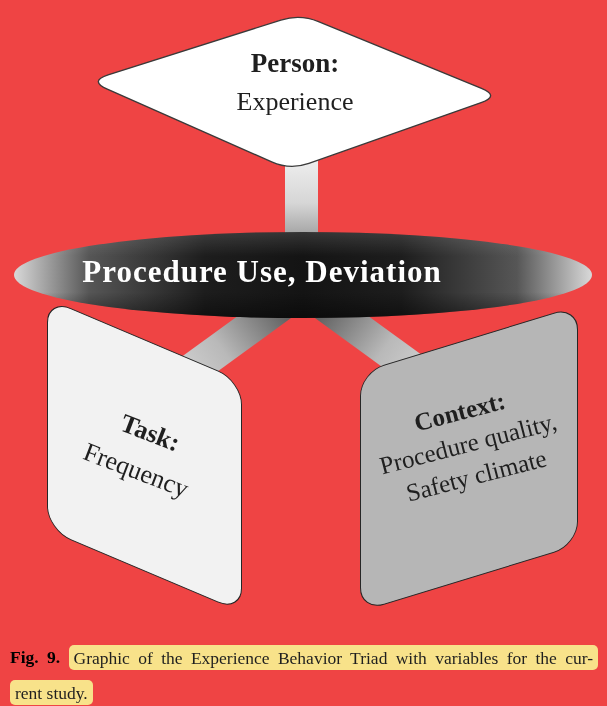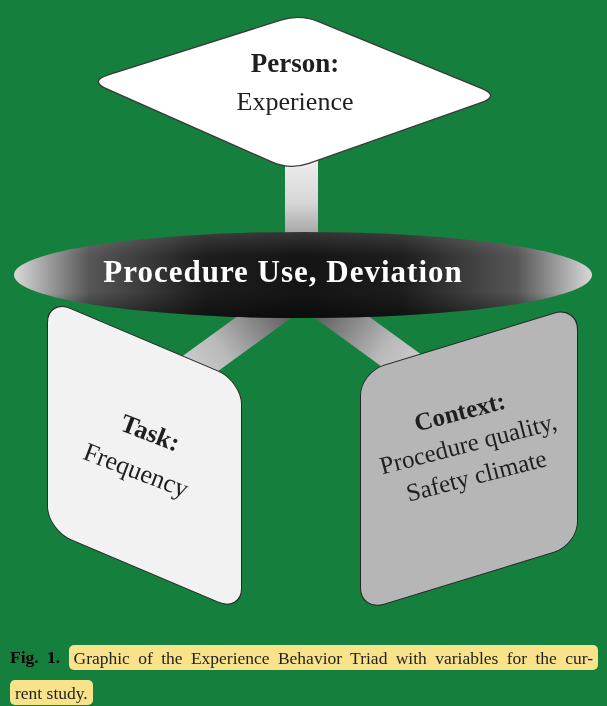--- a/index.html
+++ b/index.html
@@ -1,18 +1,18 @@
 <!DOCTYPE html>
 <html style="--highlight: #f8e28a; --panel-light: #f2f2f2; --panel-dark: #b6b6b6; --ink: #1f1f1f; --disc-dark: #141414; --disc-edge: #d9d9d9;"><head>
 <meta charset="utf-8">
 <style>
   html,body { margin:0; padding:0; background:#ffffff; }
   .stage {
     position:relative; width:607px; height:706px; overflow:hidden;
-    background:#15803d;
+    background:#ef4444;
     font-family:"Liberation Serif","DejaVu Serif",serif;
     color:var(--ink,#1f1f1f);
   }
   .shapes { position:absolute; left:0; top:0; z-index:1; }
 
   
   .panel {
     position:absolute; border:1.5px solid #262626; border-radius:24px;
     transform-origin:top left; z-index:2;
   }
@@ -28,21 +28,20 @@
   
   .label-block { position:absolute; z-index:3; text-align:center; }
   .person-block { left:45px; top:50px; width:500px; }
   .person-title { font-size:27px; font-weight:bold; line-height:1; }
   .person-sub   { font-size:26px; line-height:1; margin-top:12px; }
 
   .hub-label {
     left:0; top:254px; width:524px;
     font-size:31px; font-weight:bold; color:#ffffff; letter-spacing:1px;
     line-height:36px;
-    margin-left:21px;
   }
 
   .task-block {
     left:38px; top:412px; width:210px;
     transform:rotate(21deg); font-size:26px; line-height:1.55;
   }
   .context-block {
     left:342px; top:394px; width:252px;
     transform:rotate(-14.5deg); font-size:25px; line-height:1.32;
   }
@@ -134,21 +133,21 @@
   </div>
 
   <div class="label-block context-block">
     <div class="panel-title">Context:</div>
     <div>Procedure quality,</div>
     <div>Safety climate</div>
   </div>
 
   <div class="caption">
     <div class="cap-line1">
-      <span class="fig-label">Fig. 1.</span>
+      <span class="fig-label">Fig. 9.</span>
       <span class="hl">Graphic of the Experience Behavior Triad with variables for the cur-</span>
     </div>
     <div class="cap-line2">
       <span class="hl">rent study.</span>
     </div>
   </div>
 
 </div>
 
 </body></html>

